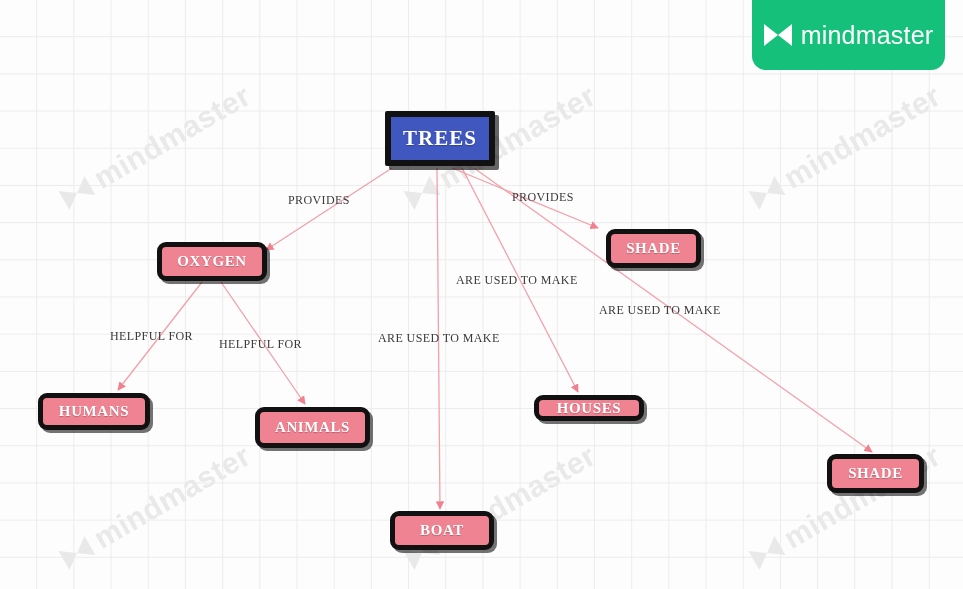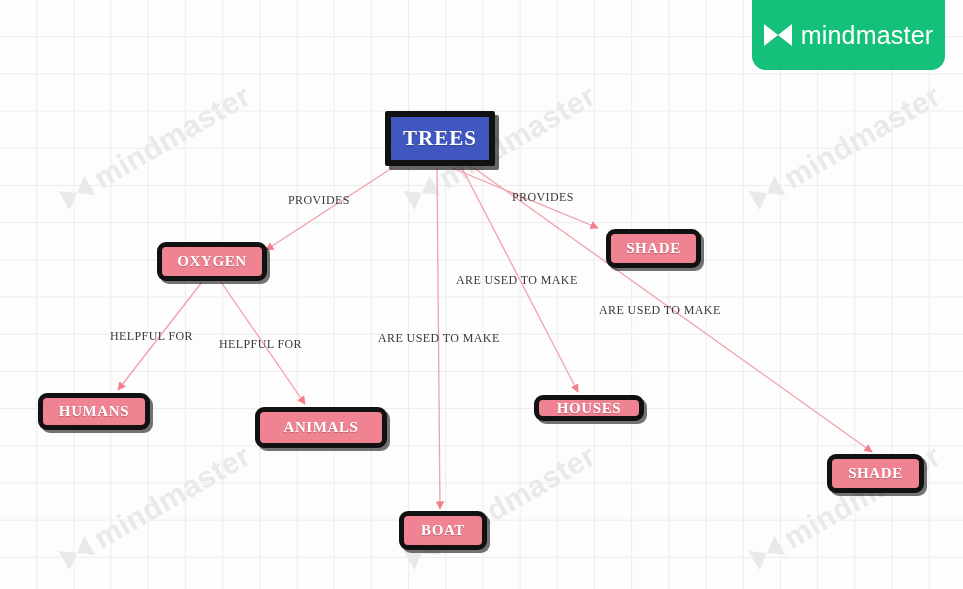--- a/index.html
+++ b/index.html
@@ -203,27 +203,27 @@
   </div>
   <div class="node" style="left:157px; top:242px; width:110px; height:39px;text-align:center;">
     <span>OXYGEN</span>
   </div>
   <div class="node" style="left:592px; top:229px; width:95px; height:39px;margin-left:14px;">
     <span>SHADE</span>
   </div>
   <div class="node" style="left:38px; top:393px; width:112px; height:37px;">
     <span>HUMANS</span>
   </div>
-  <div class="node" style="left:255px; top:407px; width:132px; height:41px;">
+  <div class="node" style="left:255px; top:407px; width:115px; height:41px;">
     <span>ANIMALS</span>
   </div>
   <div class="node" style="left:534px; top:395px; width:110px; height:26px;">
     <span>HOUSES</span>
   </div>
-  <div class="node" style="left:399px; top:511px; width:88px; height:39px;">
+  <div class="node" style="left:390px; top:511px; width:104px; height:39px;">
     <span>BOAT</span>
   </div>
   <div class="node" style="left:827px; top:454px; width:97px; height:39px;">
     <span>SHADE</span>
   </div>
 
   <div class="edge-label" style="left:288px; top:193px;">PROVIDES</div>
   <div class="edge-label" style="left:512px; top:190px;">PROVIDES</div>
   <div class="edge-label" style="left:456px; top:273px;">ARE USED TO MAKE</div>
   <div class="edge-label" style="left:378px; top:331px;">ARE USED TO MAKE</div>

